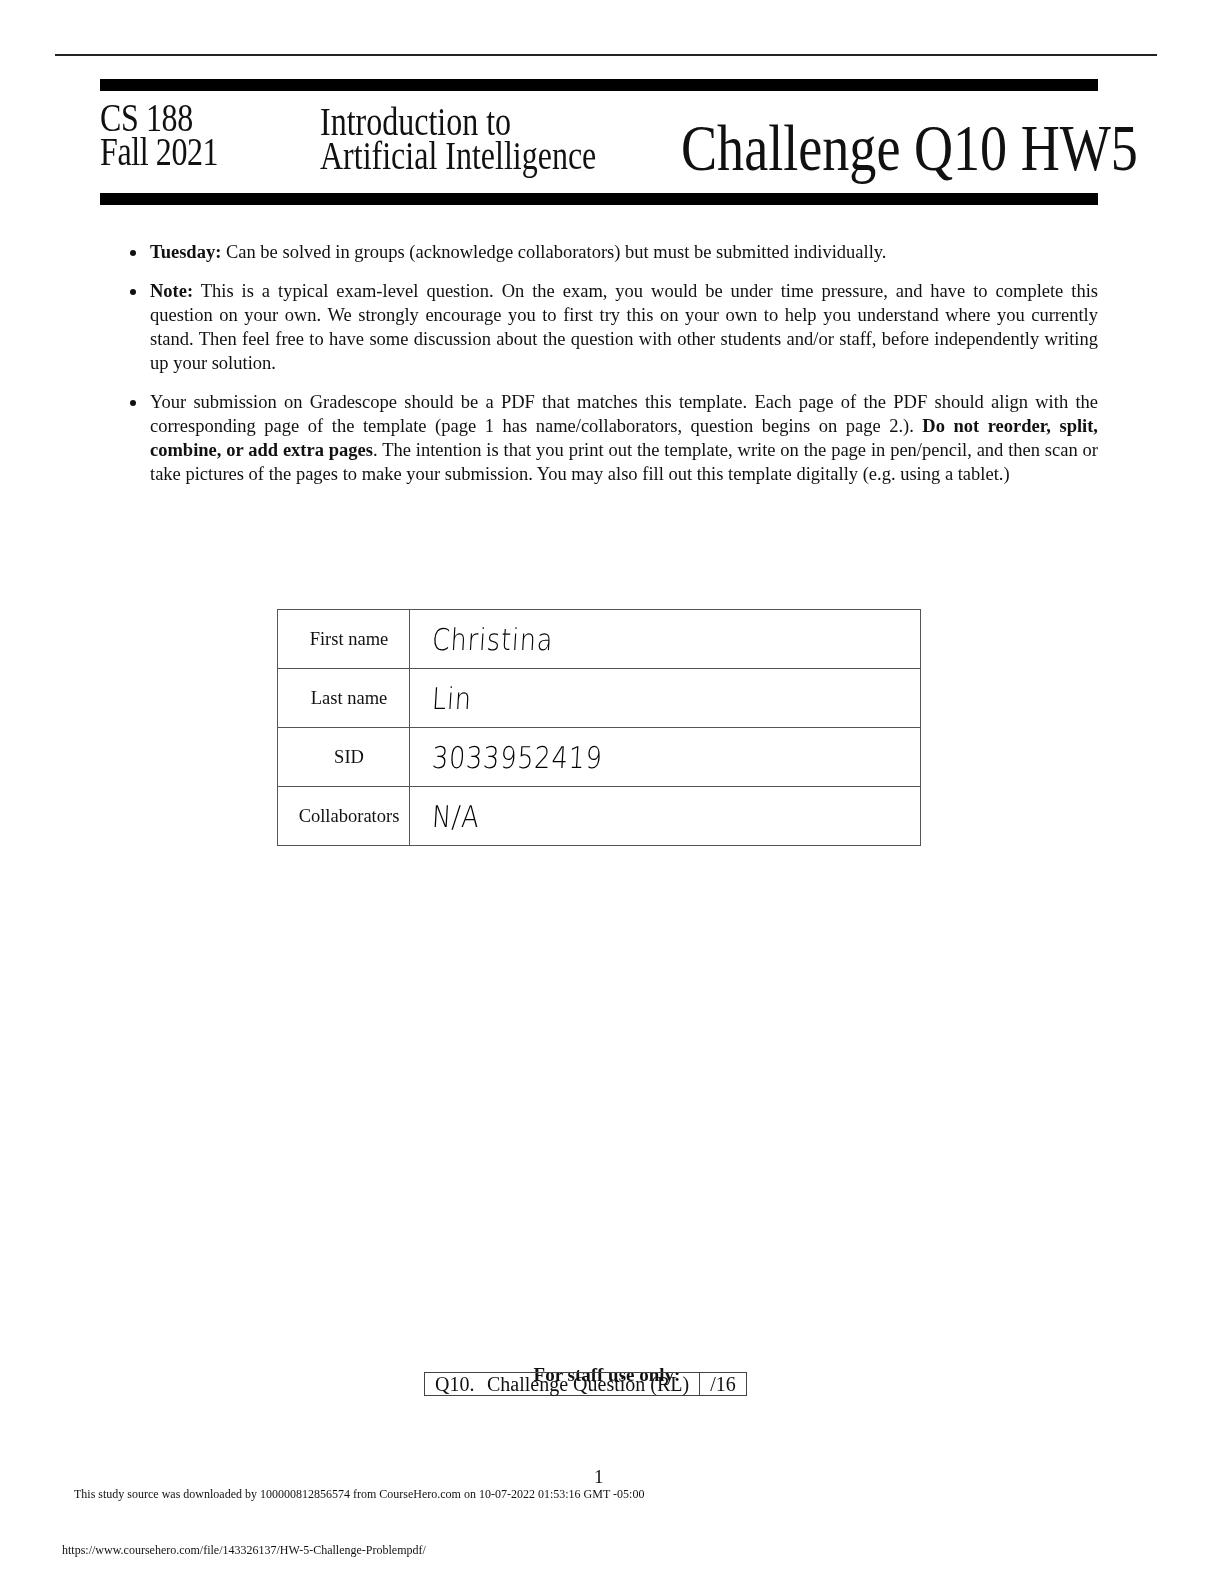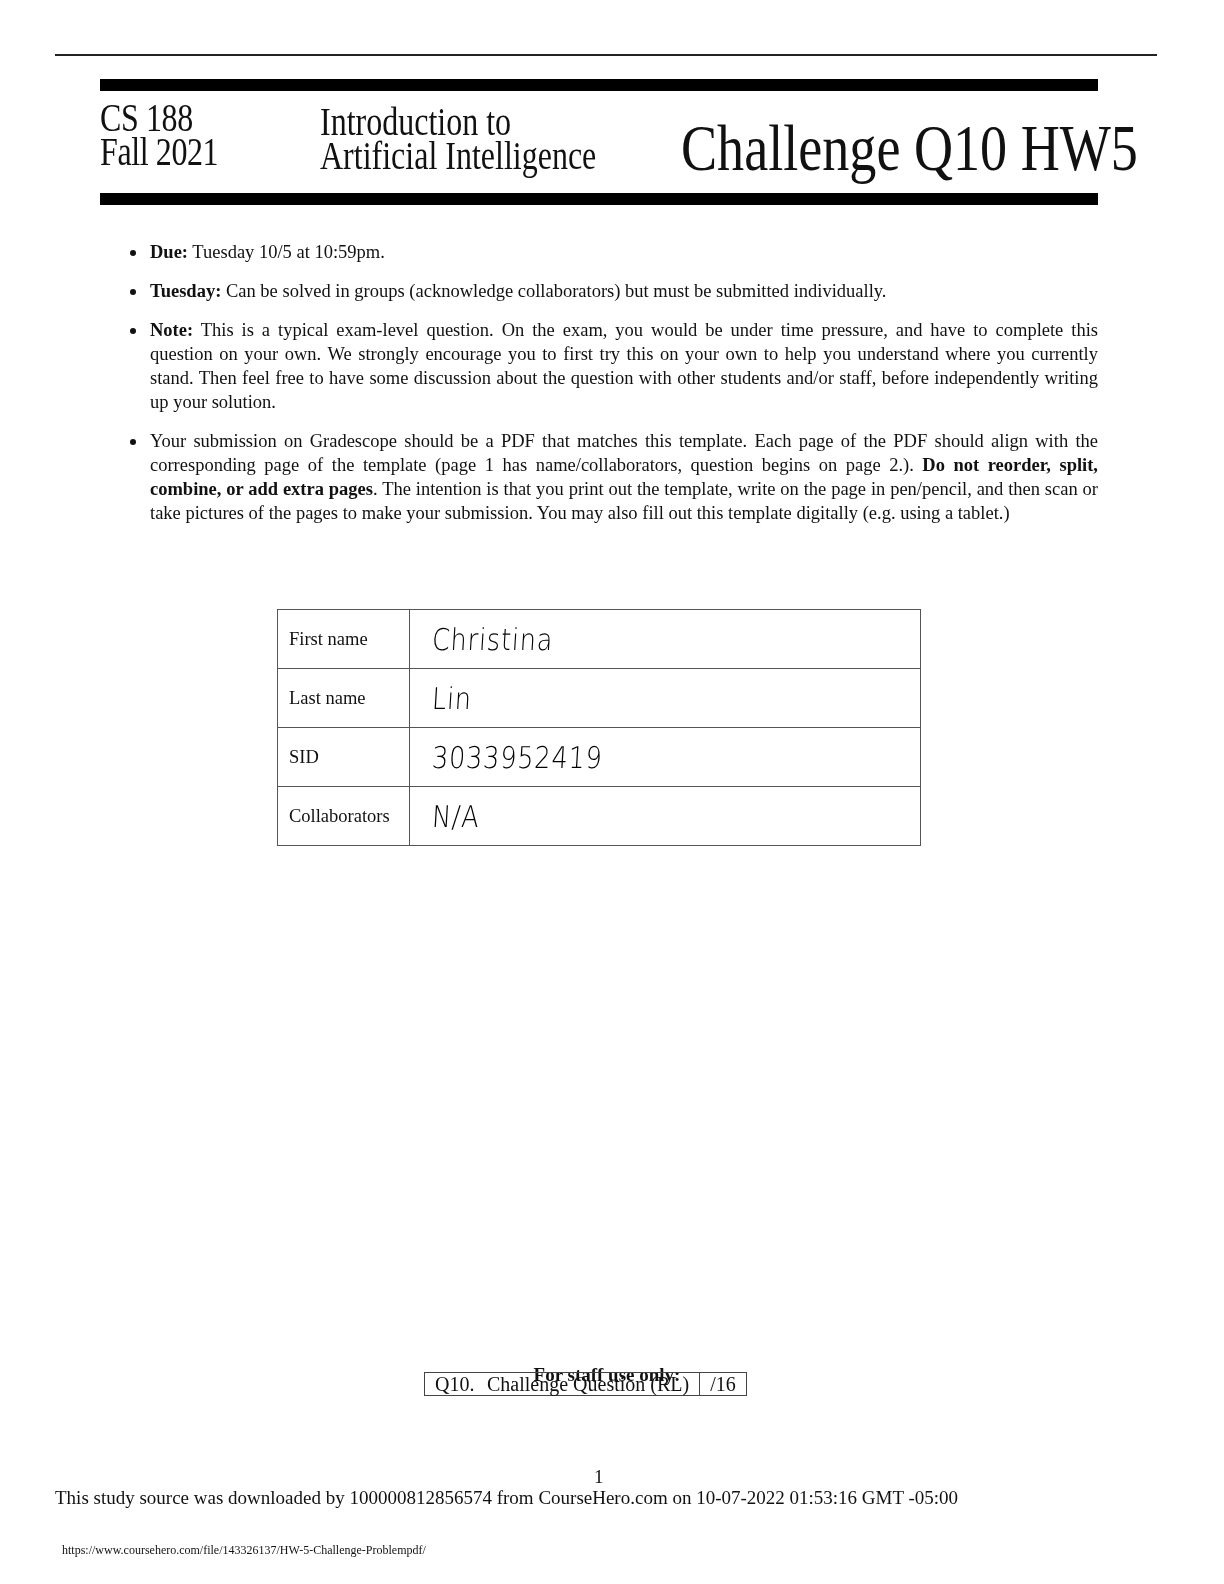--- a/index.html
+++ b/index.html
@@ -21,34 +21,34 @@
 
     .bullets { position: absolute; left: 150px; top: 240px; width: 948px; margin: 0; padding: 0; list-style: none;
       font-size: 18.5px; line-height: 24px; text-align: justify; }
     .bullets li { position: relative; margin-bottom: 15px; }
     .bullets li::before { content: ""; position: absolute; left: -20px; top: 10px; width: 6px; height: 6px;
       border-radius: 50%; background: #111; }
     .bullets b { font-weight: bold; }
 
     table.info { position: absolute; left: 277px; top: 609px; border-collapse: collapse; width: 644px; }
     table.info td { border: 1.5px solid #555; height: 58px; font-size: 18.5px; padding: 0 0 0 11px; }
-    table.info td.lbl { width: 120px; }
+    table.info td.lbl { width: 120px; text-align: center; }
     table.info td.val { font-family: "DejaVu Sans", sans-serif; font-size: 30px; font-weight: 300;
       letter-spacing: 1px; padding-left: 22px; transform-origin: left center; }
     .hand { display: inline-block; transform: scaleX(0.85) skewX(-4deg); transform-origin: left center; color: #000; }
 
     .staff-title { position: absolute; left: 432px; top: 1364px; width: 350px; text-align: center;
       font-weight: bold; font-size: 19px; }
     table.staff { position: absolute; left: 424px; top: 1372px; border-collapse: collapse; font-size: 20px; }
     table.staff td { border: 1.5px solid #444; padding: 0 10px; height: 22px; line-height: 22px; }
     table.staff td.q { border-right: 1.5px solid #444; }
     .q-num { display: inline-block; width: 52px; }
 
     .page-num { position: absolute; left: 594px; top: 1466px; font-size: 19px; }
-    .footer-dl { position: absolute; left: 55px; top: 1487px; font-size: 19px; white-space: nowrap; }
+    .footer-dl { position: absolute; left: 74px; top: 1487px; font-size: 12px; white-space: nowrap; }
     .footer-url { position: absolute; left: 62px; top: 1543px; font-size: 12px; white-space: nowrap; }
   </style>
 </head>
 <body>
 
 <div class="top-rule"></div>
 <div class="thick-bar bar-top"></div>
 
 <div class="hdr-course">
   <div>CS 188</div>
@@ -56,21 +56,20 @@
 </div>
 <div class="hdr-subject">
   <div>Introduction to</div>
   <div>Artificial Intelligence</div>
 </div>
 <div class="hdr-title">Challenge Q10 HW5</div>
 
 <div class="thick-bar bar-bottom"></div>
 
 <ul class="bullets">
-  <li><b>Due:</b><span> Tuesday 10/5 at 10:59pm.</span></li>
   <li><b>Tuesday:</b><span> Can be solved in groups (acknowledge collaborators) but must be submitted individually.</span></li>
   <li><b>Note:</b><span> This is a typical exam-level question. On the exam, you would be under time pressure, and have to complete this question on your own. We strongly encourage you to first try this on your own to help you understand where you currently stand. Then feel free to have some discussion about the question with other students and/or staff, before independently writing up your solution.</span></li>
   <li><span>Your submission on Gradescope should be a PDF that matches this template. Each page of the PDF should align with the corresponding page of the template (page 1 has name/collaborators, question begins on page 2.). </span><b>Do not reorder, split, combine, or add extra pages</b><span>. The intention is that you print out the template, write on the page in pen/pencil, and then scan or take pictures of the pages to make your submission. You may also fill out this template digitally (e.g. using a tablet.)</span></li>
 </ul>
 
 <table class="info">
   <tbody>
       <tr>
     <td class="lbl">First name</td>
     <td class="val"><span class="hand">Christina</span></td>

